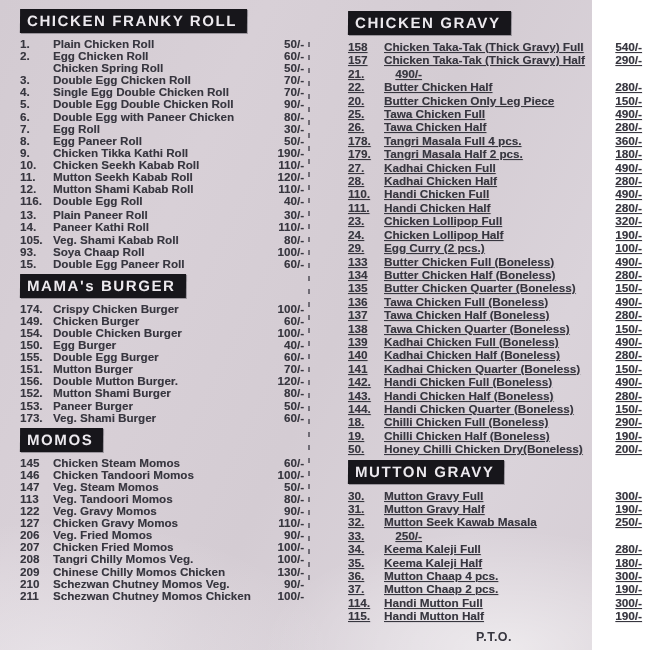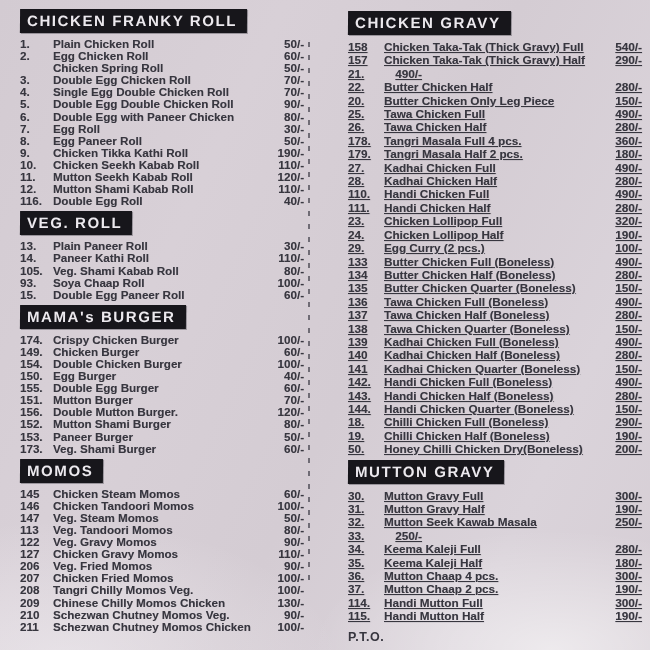--- a/index.html
+++ b/index.html
@@ -6,21 +6,21 @@
     margin: 0;
     padding: 0;
     width: 650px;
     height: 650px;
     overflow: hidden;
     font-family: "Liberation Sans", "DejaVu Sans", sans-serif;
   }
   .page {
     position: absolute;
     inset: 0;
-    width: 650px;
+    width: 592px;
     height: 650px;
     background:
       radial-gradient(ellipse 400px 200px at 85% 100%, rgba(255,255,255,0.55), rgba(255,255,255,0) 60%),
       radial-gradient(ellipse 500px 260px at 10% 102%, rgba(248,246,249,0.5), rgba(255,255,255,0) 55%),
       linear-gradient(115deg, #d3cbd2 0%, #d8d0d7 30%, #d4ccd3 55%, #dad3da 80%, #d6ced5 100%);
   }
   .col {
     position: absolute;
     top: 0;
   }
@@ -60,21 +60,21 @@
     color: #37363f;
     text-shadow: 0.3px 0.3px 0.4px rgba(55,54,63,0.35);
   }
   .col-left .row  { font-size: 11.6px; line-height: 12.1px; }
   .col-right .row { font-size: 11.7px; line-height: 13.4px; text-decoration: underline; }
   .num   { flex: none; width: 33px; }
   .col-right .num { width: 36px; }
   .name  { flex: 1; white-space: nowrap; padding-right: 3px; }
   .price { flex: none; text-align: right; min-width: 38px; white-space: nowrap; }
   .pto {
-    text-align: left;
+    text-align: center;
     font-weight: bold;
     font-size: 12.5px;
     color: #37363f;
     margin-top: 7px;
     padding-right: 2px;
     letter-spacing: 0.5px;
   }
 </style>
 </head>
 <body>
@@ -132,21 +132,21 @@
           <span class="price">120/-</span>
         </div><div class="row">
           <span class="num">12.</span>
           <span class="name">Mutton Shami Kabab Roll</span>
           <span class="price">110/-</span>
         </div><div class="row">
           <span class="num">116.</span>
           <span class="name">Double Egg Roll</span>
           <span class="price">40/-</span>
         </div></div>
-      <div class="section"><div class="section-header">VEG. ROLL</div><div class="row">
+      <div class="section"><div class="row">
           <span class="num">13.</span>
           <span class="name">Plain Paneer Roll</span>
           <span class="price">30/-</span>
         </div><div class="row">
           <span class="num">14.</span>
           <span class="name">Paneer Kathi Roll</span>
           <span class="price">110/-</span>
         </div><div class="row">
           <span class="num">105.</span>
           <span class="name">Veg. Shami Kabab Roll</span>

